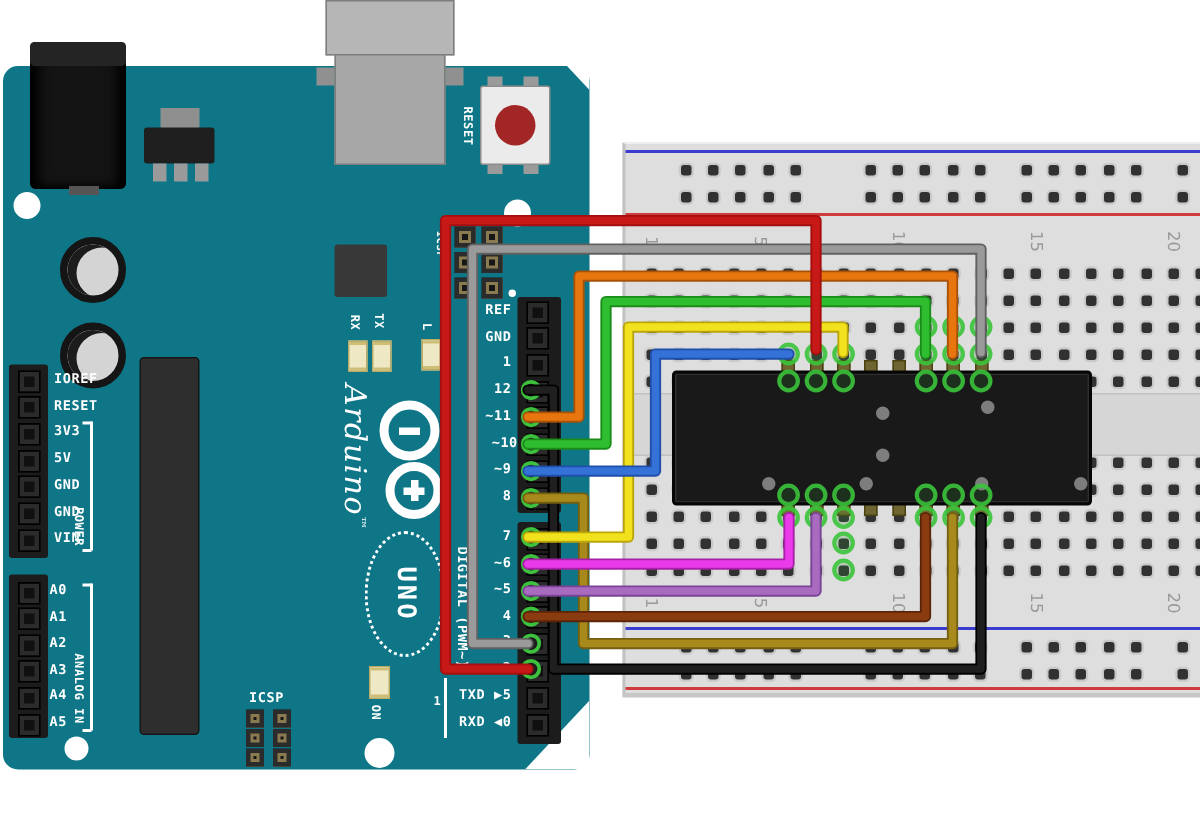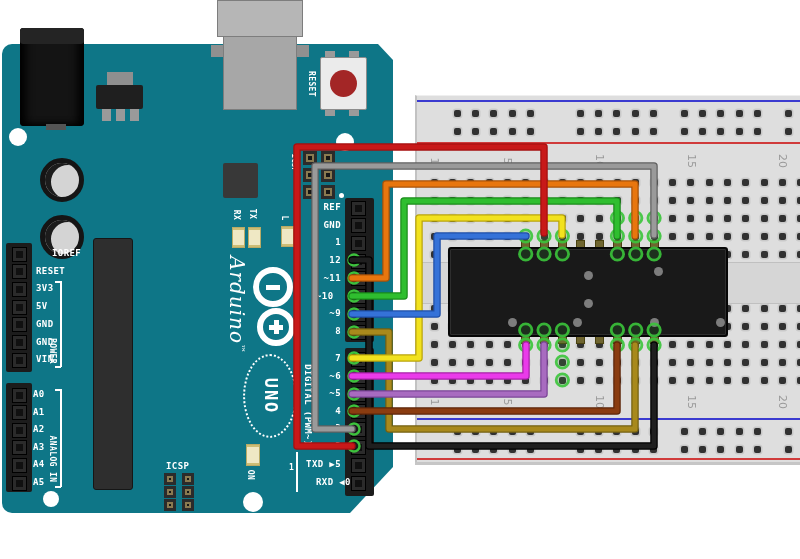--- a/index.html
+++ b/index.html
@@ -433,43 +433,43 @@
       <div class="abs txt" style="left: 300px; top: 203px; width: 41px; text-align: right;">REF</div>
       <div class="abs pinsq" style="left: 351px; top: 218.22px;"></div>
       <div class="abs txt" style="left: 300px; top: 220.72px; width: 41px; text-align: right;">GND</div>
       <div class="abs pinsq" style="left: 351px; top: 235.94px;"></div>
       <div class="abs txt" style="left: 300px; top: 238.44px; width: 41px; text-align: right;">1</div>
       <div class="abs pinsq" style="left: 351px; top: 253.66px;"></div>
       <div class="abs txt" style="left: 300px; top: 256.16px; width: 41px; text-align: right;">12</div>
       <div class="abs pinsq" style="left: 351px; top: 271.38px;"></div>
       <div class="abs txt" style="left: 300px; top: 273.88px; width: 41px; text-align: right;">~11</div>
       <div class="abs pinsq" style="left: 351px; top: 289.1px;"></div>
-      <div class="abs txt" style="left: 316px; top: 291.6px; width: 41px; text-align: left;">~10</div>
+      <div class="abs txt" style="left: 316px; top: 291.6px; width: 41px; text-align: center;">~10</div>
       <div class="abs pinsq" style="left: 351px; top: 306.82px;"></div>
       <div class="abs txt" style="left: 300px; top: 309.32px; width: 41px; text-align: right;">~9</div>
       <div class="abs pinsq" style="left: 351px; top: 324.54px;"></div>
       <div class="abs txt" style="left: 300px; top: 327.04px; width: 41px; text-align: right;">8</div>
       <div class="abs pinsq" style="left: 351px; top: 351.5px;"></div>
       <div class="abs txt" style="left: 300px; top: 354px; width: 41px; text-align: right;">7</div>
       <div class="abs pinsq" style="left: 351px; top: 369.1px;"></div>
       <div class="abs txt" style="left: 300px; top: 371.6px; width: 41px; text-align: right;">~6</div>
       <div class="abs pinsq" style="left: 351px; top: 386.7px;"></div>
       <div class="abs txt" style="left: 300px; top: 389.2px; width: 41px; text-align: right;">~5</div>
       <div class="abs pinsq" style="left: 351px; top: 404.3px;"></div>
       <div class="abs txt" style="left: 300px; top: 406.8px; width: 41px; text-align: right;">4</div>
       <div class="abs pinsq" style="left: 351px; top: 421.9px;"></div>
       <div class="abs txt" style="left: 300px; top: 424.4px; width: 41px; text-align: right;">~3</div>
       <div class="abs pinsq" style="left: 351px; top: 439.5px;"></div>
       <div class="abs txt" style="left: 300px; top: 442px; width: 41px; text-align: right;">2</div>
       <div class="abs pinsq" style="left: 351px; top: 457.5px;"></div>
       <div class="abs txt" style="left: 300px; top: 460px; width: 41px; text-align: right;">TXD ▶5</div>
       <div class="abs pinsq" style="left: 351px; top: 475.5px;"></div>
-      <div class="abs txt" style="left: 316px; top: 478px; width: 41px; text-align: left;">RXD ◀0</div>
+      <div class="abs txt" style="left: 300px; top: 478px; width: 41px; text-align: right;">RXD ◀0</div>
       <div class="abs pinsq" style="left: 12px; top: 246.5px;"></div>
-      <div class="abs txt" style="left: 36px; top: 249px; margin-left: 16px;">IOREF</div>
+      <div class="abs txt" style="left: 36px; top: 249px;">IOREF</div>
       <div class="abs pinsq" style="left: 12px; top: 264.2px;"></div>
       <div class="abs txt" style="left: 36px; top: 266.7px;">RESET</div>
       <div class="abs pinsq" style="left: 12px; top: 281.9px;"></div>
       <div class="abs txt" style="left: 36px; top: 284.4px;">3V3</div>
       <div class="abs pinsq" style="left: 12px; top: 299.6px;"></div>
       <div class="abs txt" style="left: 36px; top: 302.1px;">5V</div>
       <div class="abs pinsq" style="left: 12px; top: 317.3px;"></div>
       <div class="abs txt" style="left: 36px; top: 319.8px;">GND</div>
       <div class="abs pinsq" style="left: 12px; top: 335px;"></div>
       <div class="abs txt" style="left: 36px; top: 337.5px;">GND</div>

